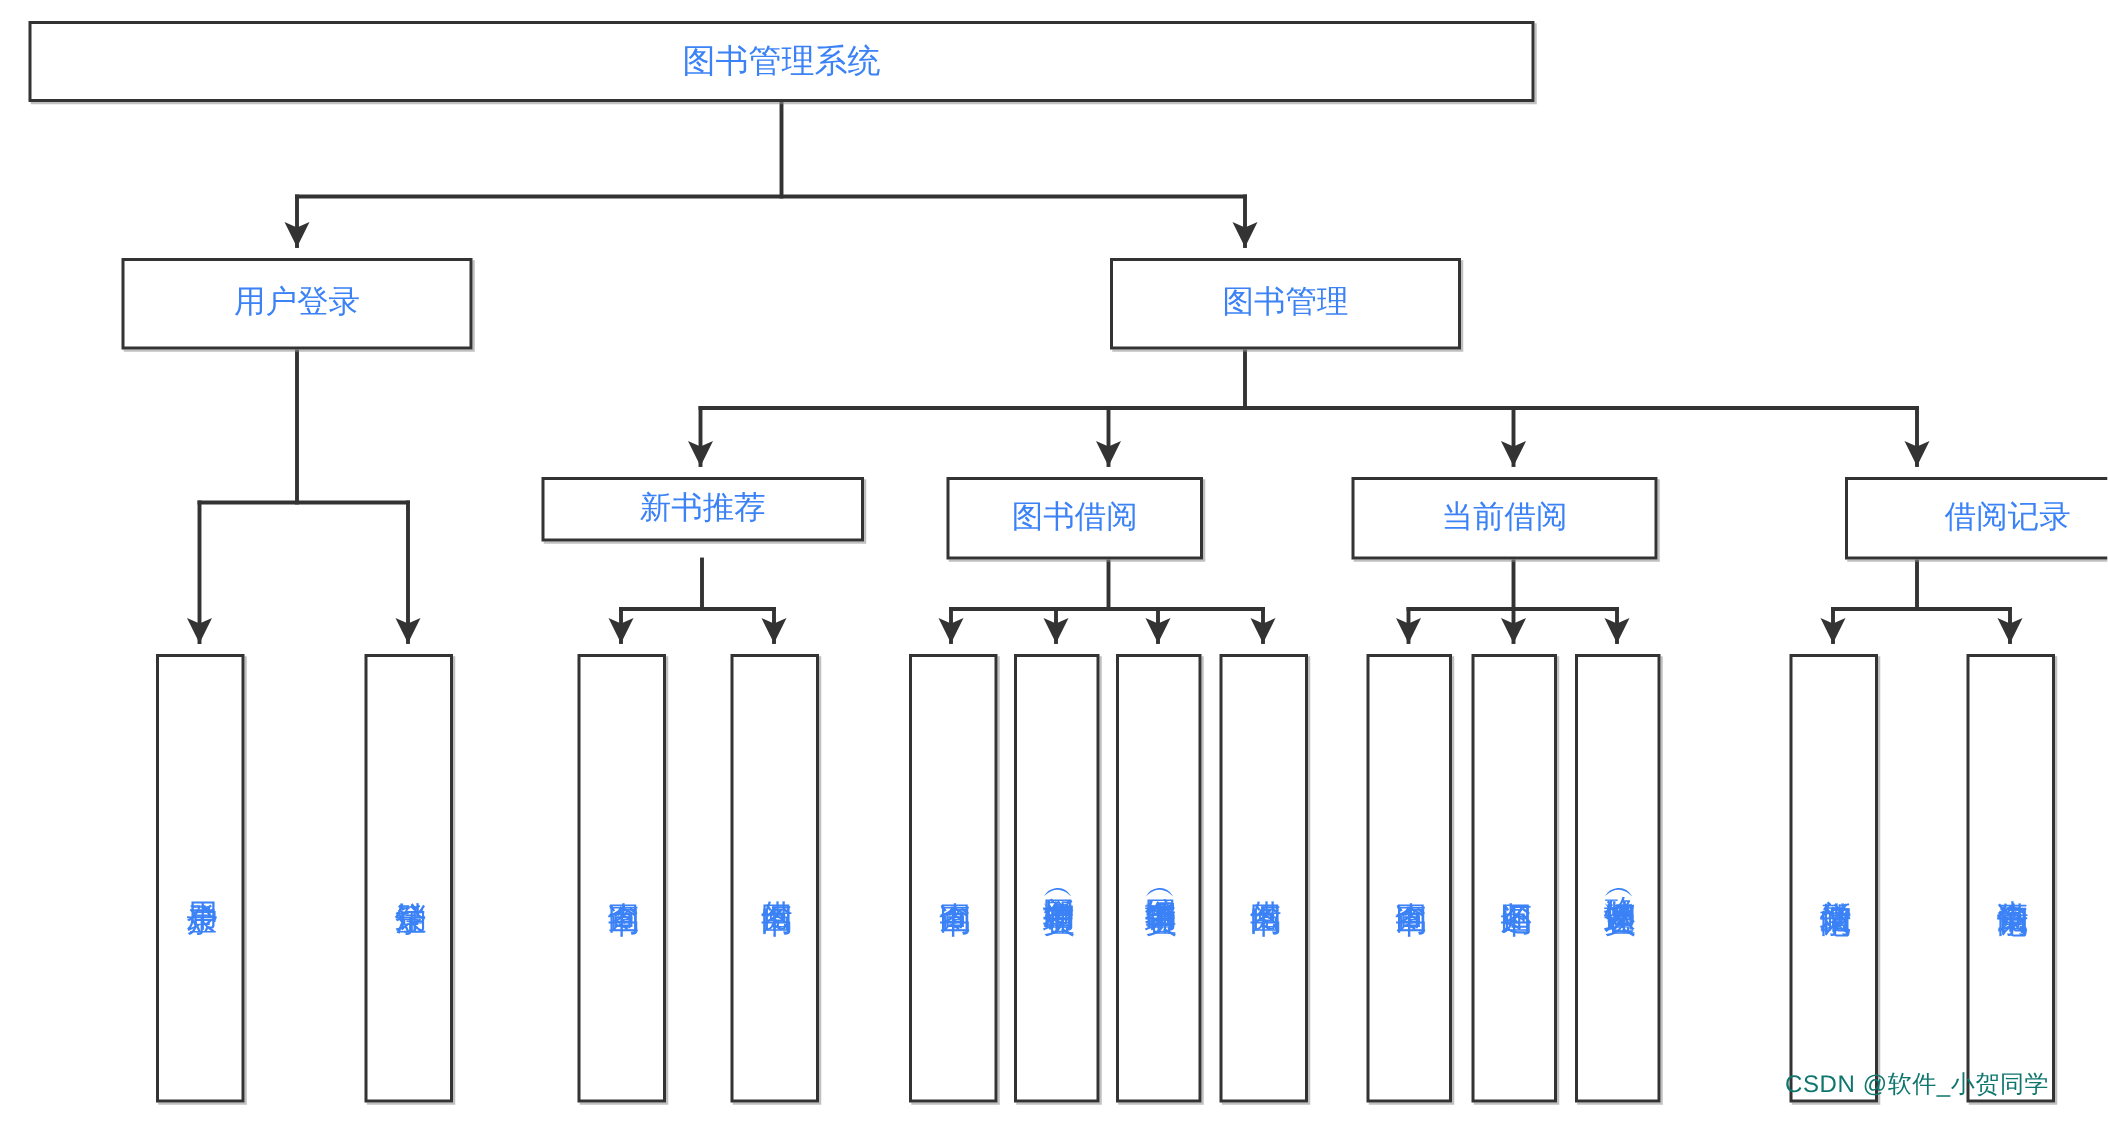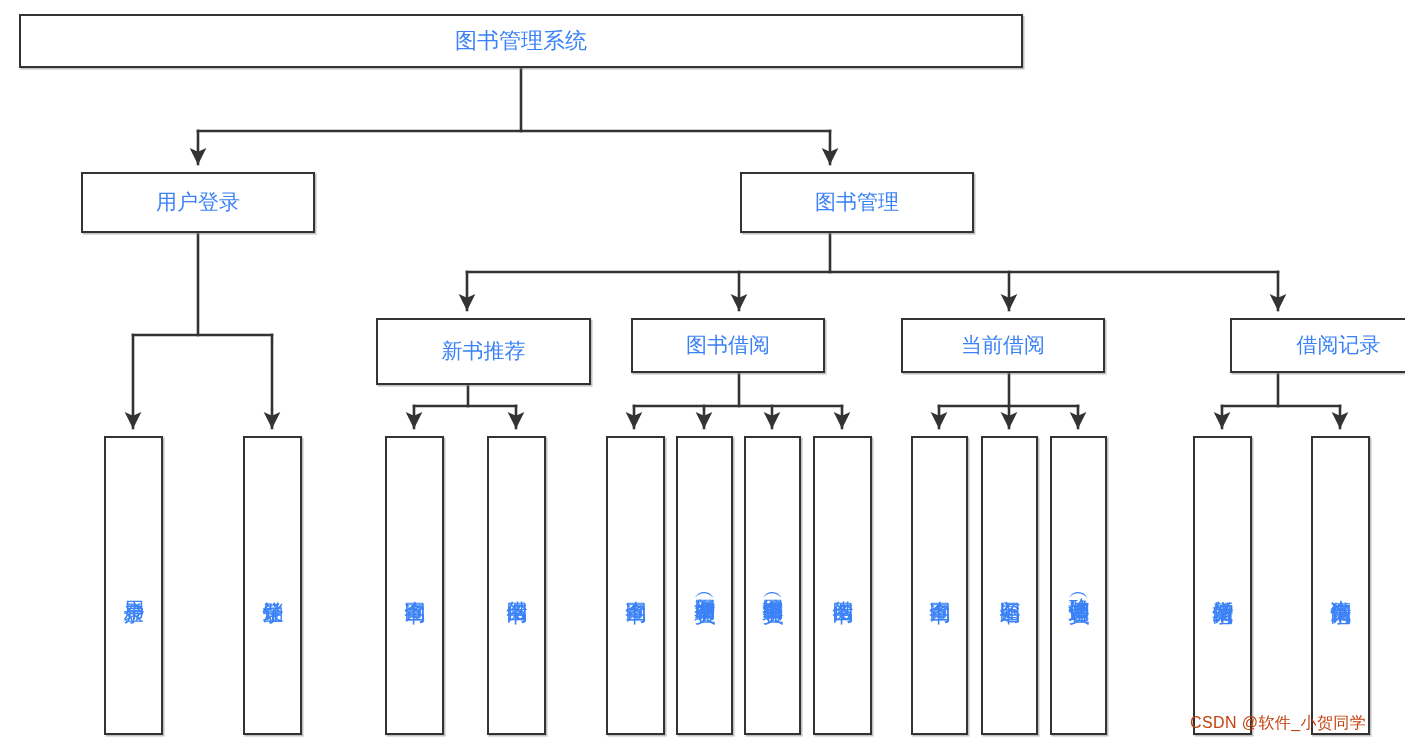--- a/index.html
+++ b/index.html
@@ -50,21 +50,21 @@
     text-orientation: upright;
     font-size: 21px;
     letter-spacing: 1px;
   }
   .node.root .label { font-size: 22px; }
   .watermark {
     position: absolute;
     left: 1190px;
     top: 713px;
     font-size: 16px;
-    color: #c2410c;
+    color: #0f766e;
     white-space: nowrap;
     letter-spacing: 0.4px;
   }
 </style>
 </head>
 <body>
 
 <div id="canvas">
 
   <svg id="wires" viewBox="0 0 1405 747" xmlns="http://www.w3.org/2000/svg">
@@ -121,24 +121,24 @@
     <span class="label">图书管理系统</span>
   </div>
 
   <div class="node horiz" style="left:81px; top:172px; width:234px; height:61px;">
     <span class="label">用户登录</span>
   </div>
   <div class="node horiz" style="left:712px; top:172px; width:234px; height:61px;margin-left:28px;">
     <span class="label">图书管理</span>
   </div>
 
-  <div class="node horiz" style="left:376px; top:318px; width:215px; height:67px;">
+  <div class="node horiz" style="left:361px; top:318px; width:215px; height:43px;">
     <span class="label">新书推荐</span>
   </div>
-  <div class="node horiz" style="left:631px; top:318px; width:194px; height:55px;">
+  <div class="node horiz" style="left:631px; top:318px; width:171px; height:55px;">
     <span class="label">图书借阅</span>
   </div>
   <div class="node horiz" style="left:901px; top:318px; width:204px; height:55px;">
     <span class="label">当前借阅</span>
   </div>
   <div class="node horiz" style="left:1230px; top:318px; width:217px; height:55px;">
     <span class="label">借阅记录</span>
   </div>
 
   <div class="node vert" style="left:104px; top:436px; width:59px; height:299px;">

